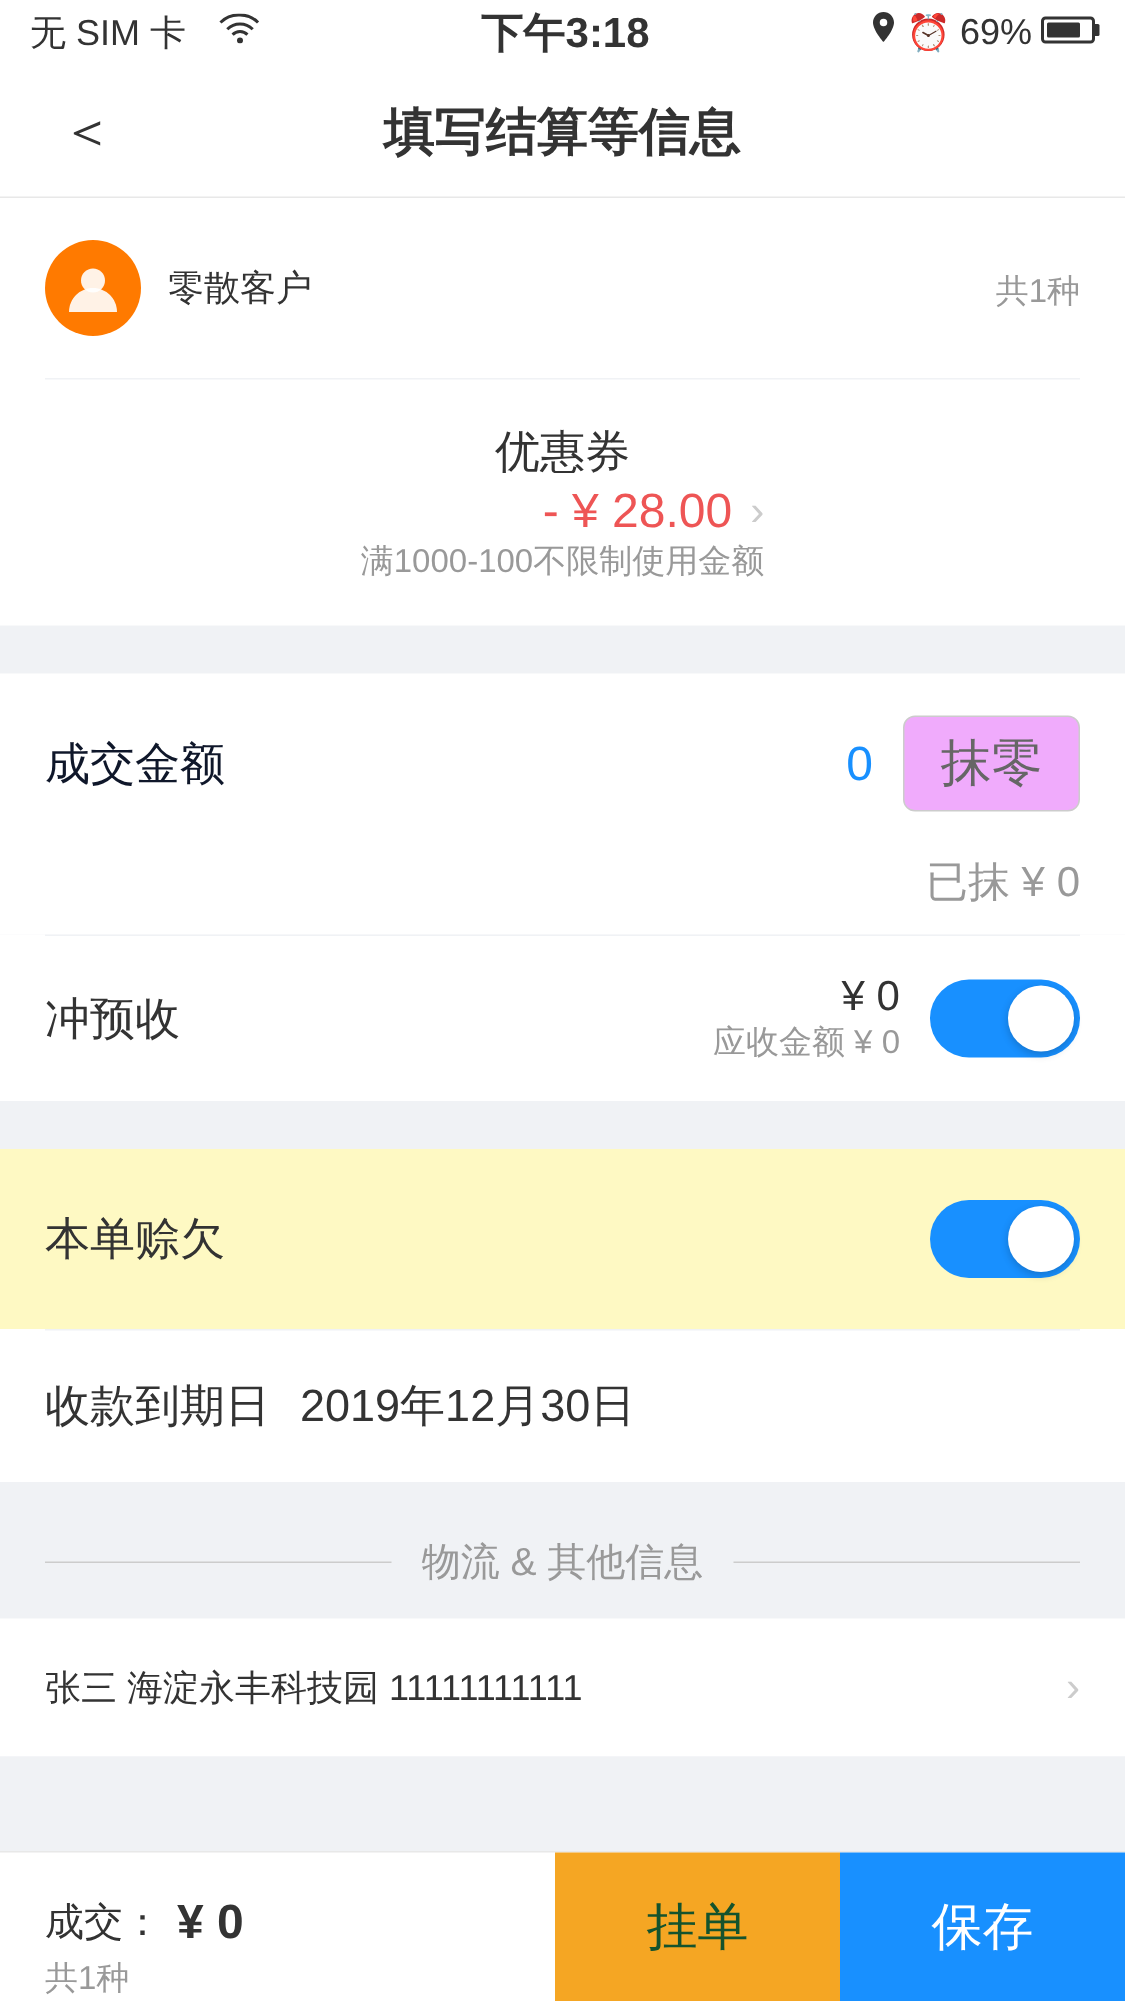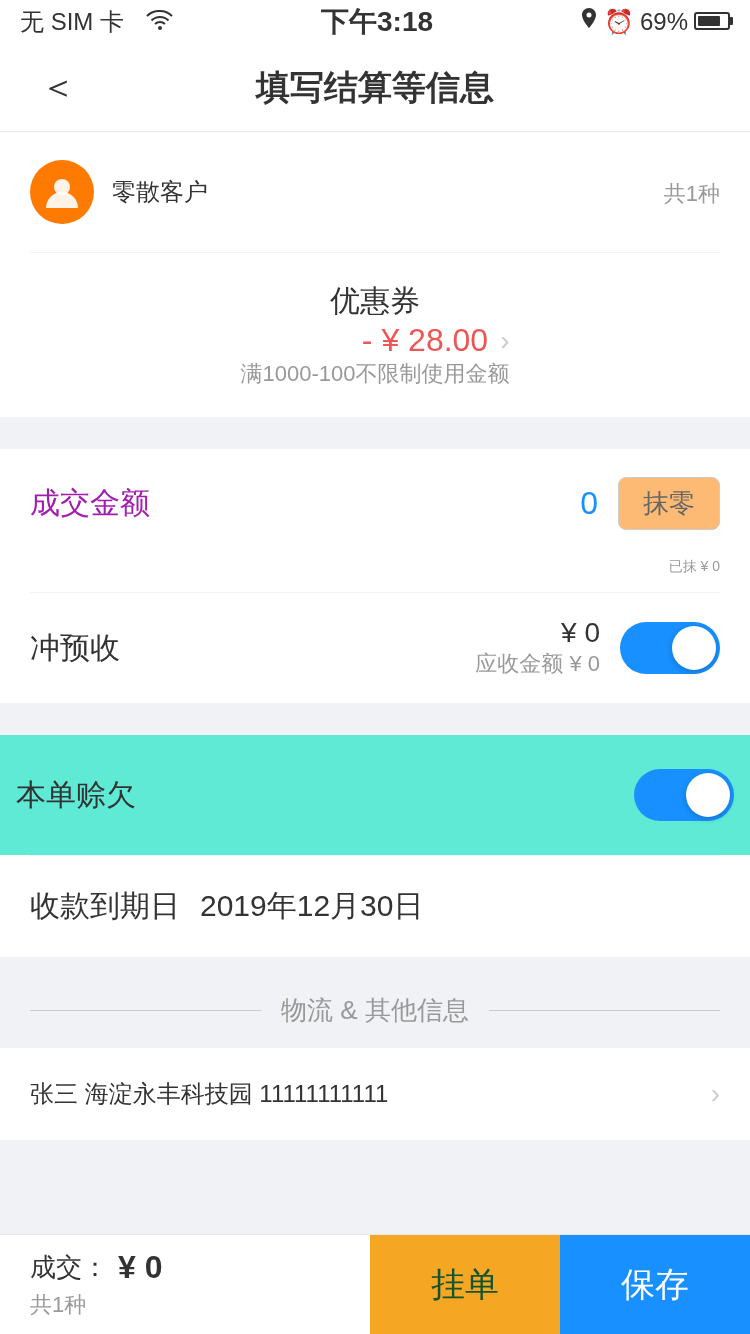--- a/index.html
+++ b/index.html
@@ -158,42 +158,42 @@
       padding: 0 30px;
     }
     .transaction-row {
       display: flex;
       align-items: center;
       justify-content: space-between;
       padding: 28px 0;
     }
     .transaction-label {
       font-size: 30px;
-      color: #a21caf;
+      color: #0f172a;
     }
     .transaction-right {
       display: flex;
       align-items: center;
       gap: 20px;
     }
     .transaction-value {
       font-size: 32px;
       color: #1890ff;
     }
     .btn-round-zero {
       border: 1px solid #ccc;
       border-radius: 8px;
       padding: 8px 24px;
-      font-size: 26px;
+      font-size: 34px;
       color: #666;
-      background: #fdba74;
+      background: #f0abfc;
       cursor: pointer;
     }
     .transaction-sub {
-      font-size: 14px;
+      font-size: 28px;
       color: #999;
       text-align: right;
       padding-bottom: 16px;
     }
 
     
     .precharge-row {
       display: flex;
       align-items: center;
       justify-content: space-between;
@@ -237,22 +237,22 @@
       border-radius: 50%;
       background: #fff;
       position: absolute;
       top: 4px;
       right: 4px;
       box-shadow: 0 2px 6px rgba(0,0,0,0.2);
     }
 
     
     .arrears-section {
-      background: #5eead4;
-      padding: 0 16px;
+      background: #fef9c3;
+      padding: 0 30px;
       margin-top: 16px;
       font-family: Liberation Mono, monospace;
     }
     .arrears-row {
       display: flex;
       align-items: center;
       justify-content: space-between;
       padding: 34px 0;
     }
     .arrears-label {
@@ -337,21 +337,21 @@
       width: 750px;
       height: 100px;
       display: flex;
       background: #fff;
       border-top: 1px solid #e8e8e8;
     }
     .bottom-info {
       flex: 1;
       display: flex;
       flex-direction: column;
-      justify-content: center;
+      justify-content: flex-end;
       padding-left: 30px;
     }
     .bottom-deal {
       font-size: 26px;
       color: #333;
       display: flex;
       align-items: center;
       gap: 10px;
     }
     .bottom-deal-amount {

